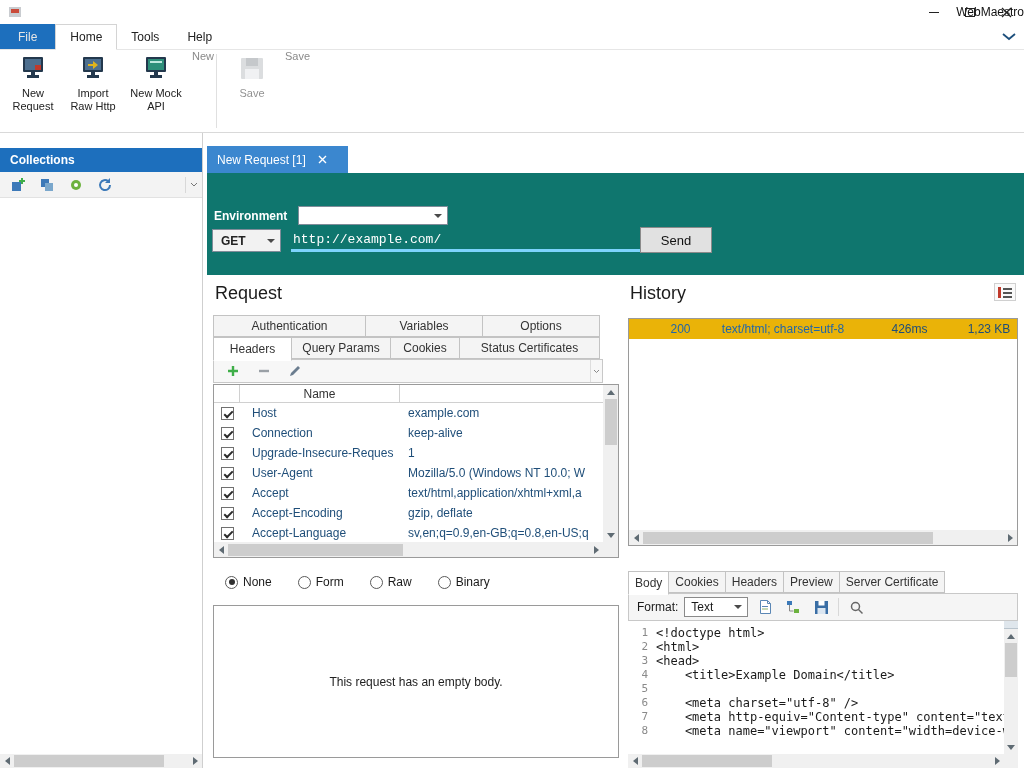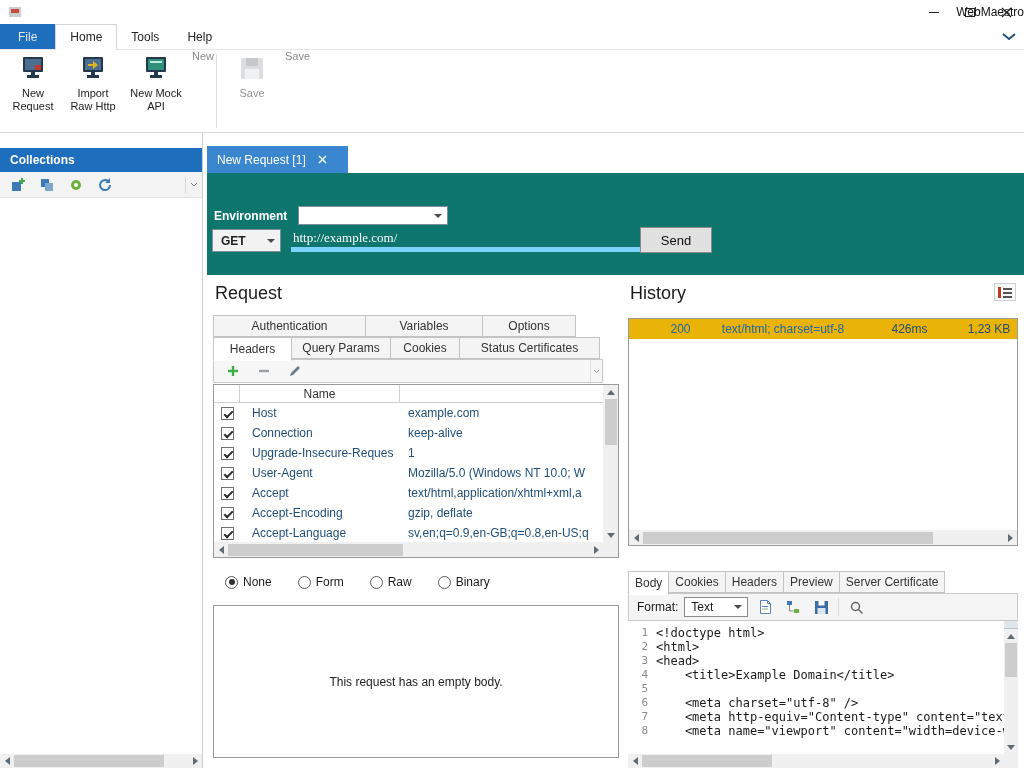--- a/index.html
+++ b/index.html
@@ -52,21 +52,21 @@
 .h-thumb{height:12px;background:#cdcdcd;margin:1px 0}
 .v-thumb{width:12px;background:#cdcdcd;margin:0 1px}
 
 
 .doc-tab{position:absolute;left:207px;top:146px;width:141px;height:27px;background:#3b87cf;color:#fff;display:flex;align-items:center;padding:0 10px;gap:12px}
 .request-bar{position:absolute;left:207px;top:173px;width:817px;height:102px;background:#0f766e}
 .env-label{position:absolute;left:7px;top:36px;color:#fff;font-weight:bold}
 .env-combo{position:absolute;left:91px;top:33px;width:150px;height:19px;background:#fff;border:1px solid #7f8c99;display:flex;align-items:center}
 .combo-arrow{margin-left:auto;margin-right:5px;width:0;height:0;border-left:4px solid transparent;border-right:4px solid transparent;border-top:4px solid #4a4a4a}
 .method-combo{position:absolute;left:5px;top:56px;width:69px;height:23px;background:#f2f2f2;border:1px solid #7f8c99;display:flex;align-items:center;padding-left:8px;font-weight:bold;color:#222}
-.url-input{position:absolute;left:84px;top:56px;width:352px;height:23px;background:transparent;border:none;border-bottom:5px solid #7dd3fc;color:#fff;font-size:13px;font-family:Liberation Serif, serif;outline:none;padding:0 2px}
+.url-input{position:absolute;left:84px;top:56px;width:352px;height:23px;background:transparent;border:none;border-bottom:3px solid #7dd3fc;color:#fff;font-size:13px;font-family:Liberation Mono, monospace;outline:none;padding:0 2px}
 .send-btn{position:absolute;left:433px;top:54px;width:72px;height:26px;background:#e1e1e1;border:1px solid #8a8a8a;display:flex;align-items:center;justify-content:center;font-size:13px;color:#111}
 
 
 .workspace{position:absolute;left:207px;top:275px;right:0;bottom:0;background:#fff}
 .panel-title{position:absolute;top:8px;left:2px;font-size:18px;color:#1b1b1b}
 
 
 .req-panel{position:absolute;left:6px;top:0;width:412px;bottom:0}
 .tabrow{position:absolute;left:0;display:flex;height:22px}
 .tabrow.r1{top:40px}
@@ -296,21 +296,21 @@
 </div>
 
 <div class="workspace">
 
   <div class="req-panel">
     <div class="panel-title">Request</div>
 
     <div class="tabrow r1">
       <div class="tab" style="width:153px">Authentication</div>
       <div class="tab" style="width:118px">Variables</div>
-      <div class="tab" style="width:94px">Options</div>
+      <div class="tab" style="width:118px">Options</div>
     </div>
     <div class="tabrow r2">
       <div class="tab sel" style="width:79px">Headers</div>
       <div class="tab" style="width:100px">Query Params</div>
       <div class="tab" style="width:70px">Cookies</div>
       <div class="tab" style="width:141px">Status Certificates</div>
     </div>
 
     <div class="req-toolbar">
       <span class="iconbtn">

